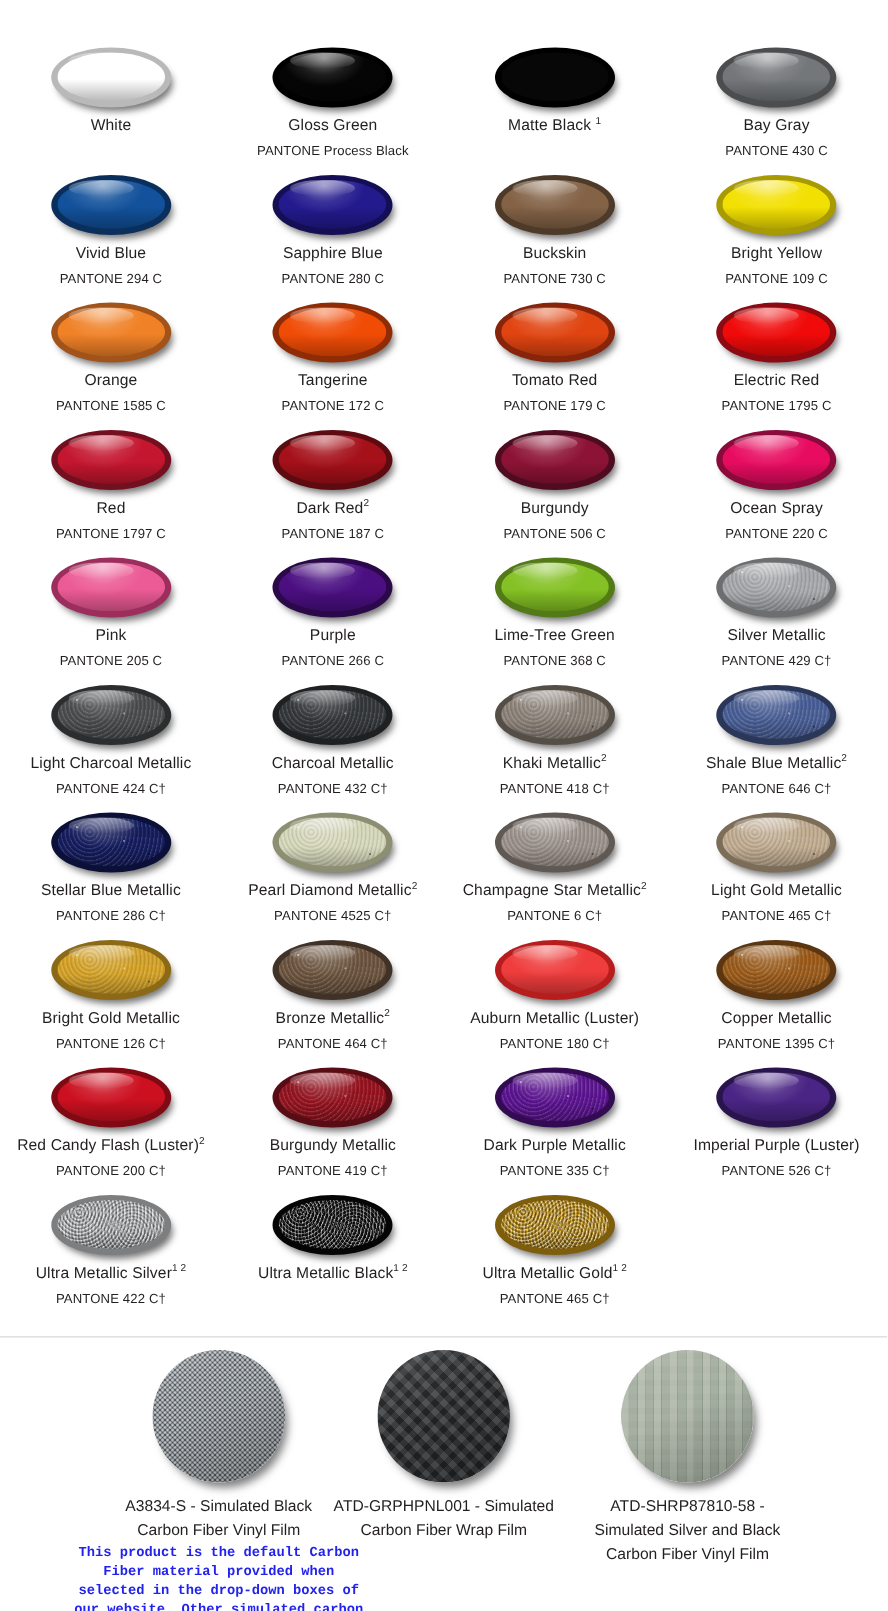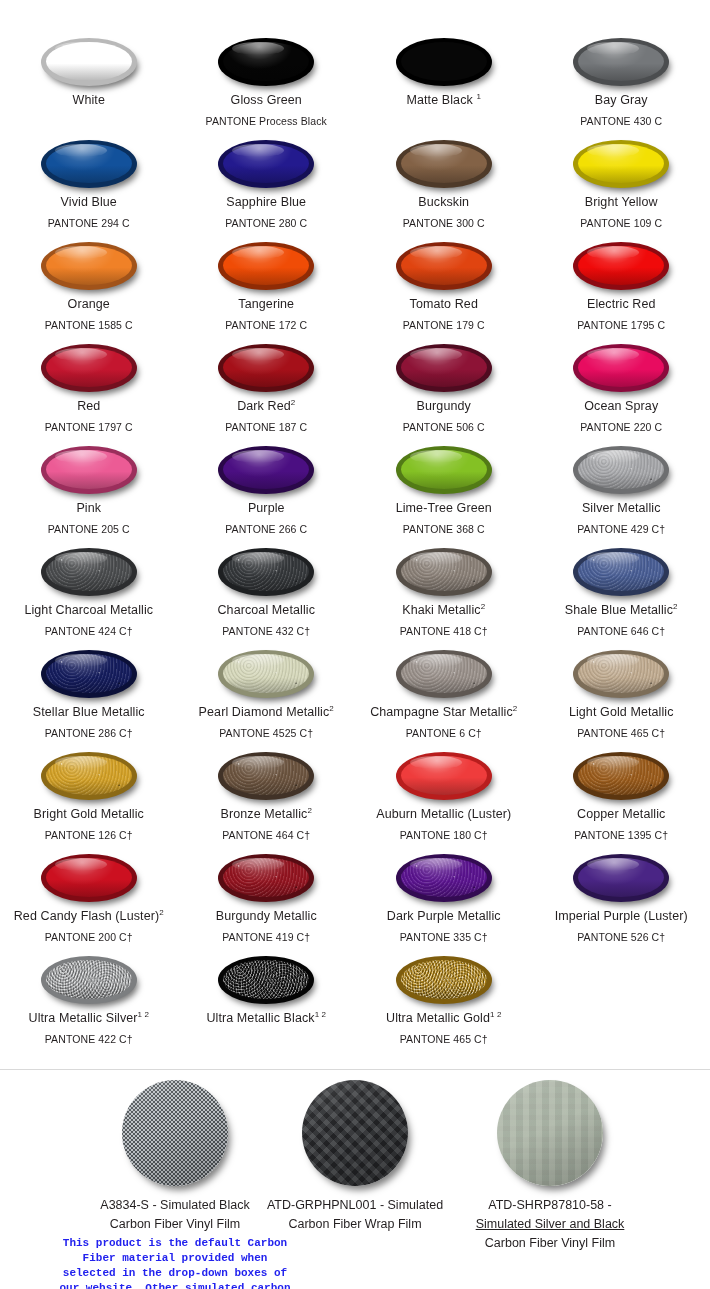--- a/index.html
+++ b/index.html
@@ -145,21 +145,21 @@
         <div class="name">Sapphire Blue</div>
         <div class="pantone">PANTONE 280 C</div>
       </div>
       <div class="cell">
         <div class="swatch-wrap">
           <div class="oval" style="background: rgb(78, 58, 41);">
             <div style="position: absolute; inset: 4px 5px 5px; border-radius: 50%; background: radial-gradient(80% 120% at 42% 12%, rgba(255, 255, 255, 0.45) 0%, rgba(255, 255, 255, 0.1) 28%, rgba(255, 255, 255, 0) 48%), linear-gradient(rgb(131, 98, 70) 0%, rgb(131, 98, 70) 55%, rgba(0, 0, 0, 0.28) 100%), rgb(131, 98, 70); background-blend-mode: normal;"></div>
           </div>
         </div>
         <div class="name">Buckskin</div>
-        <div class="pantone">PANTONE 300 C</div>
+        <div class="pantone">PANTONE 730 C</div>
       </div>
       <div class="cell">
         <div class="swatch-wrap">
           <div class="oval" style="background: rgb(168, 154, 2);">
             <div style="position: absolute; inset: 4px 5px 5px; border-radius: 50%; background: radial-gradient(80% 120% at 42% 12%, rgba(255, 255, 255, 0.45) 0%, rgba(255, 255, 255, 0.1) 28%, rgba(255, 255, 255, 0) 48%), linear-gradient(rgb(243, 224, 3) 0%, rgb(243, 224, 3) 55%, rgba(0, 0, 0, 0.28) 100%), rgb(243, 224, 3); background-blend-mode: normal;"></div>
           </div>
         </div>
         <div class="name">Bright Yellow</div>
         <div class="pantone">PANTONE 109 C</div>
       </div>
@@ -454,18 +454,18 @@
         <div class="cfnote" style="color: rgb(34, 34, 238);">This product is the default Carbon Fiber material provided when selected in the drop-down boxes of our website. Other simulated carbon fiber films are available upon request at additional cost.</div>
       </div>
       <div class="cfitem" style="left: 235px;">
         <div class="cfdisc" style="background: repeating-linear-gradient(45deg, rgba(255, 255, 255, 0.09) 0px, rgba(255, 255, 255, 0.09) 5px, rgba(0, 0, 0, 0.16) 5px, rgba(0, 0, 0, 0.16) 10px), repeating-linear-gradient(-45deg, rgba(255, 255, 255, 0.07) 0px, rgba(255, 255, 255, 0.07) 5px, rgba(0, 0, 0, 0.14) 5px, rgba(0, 0, 0, 0.14) 10px), linear-gradient(rgb(46, 48, 51), rgb(46, 48, 51));"></div>
         <div class="cflabel">ATD-GRPHPNL001 - Simulated</div>
         <div class="cflabel" style="margin-top: 0px;">Carbon Fiber Wrap Film</div>
       </div>
       <div class="cfitem" style="left: 430px;">
         <div class="cfdisc" style="background: repeating-linear-gradient(90deg, rgba(218, 224, 210, 0.8) 0px, rgba(218, 224, 210, 0.8) 6px, rgba(0, 0, 0, 0) 6px, rgba(0, 0, 0, 0) 13px) 0px 0px / 13px 11px, repeating-linear-gradient(90deg, rgba(0, 0, 0, 0) 0px, rgba(0, 0, 0, 0) 6px, rgba(218, 224, 210, 0.72) 6px, rgba(218, 224, 210, 0.72) 13px) 0px 11px / 13px 11px, repeating-linear-gradient(0deg, rgba(0, 0, 0, 0.3) 0px, rgba(0, 0, 0, 0.3) 5px, rgba(0, 0, 0, 0) 5px, rgba(0, 0, 0, 0) 11px), linear-gradient(rgb(29, 51, 36), rgb(29, 51, 36));"></div>
         <div class="cflabel">ATD-SHRP87810-58 -</div>
-        <div class="cflabel" style="margin-top: 0px; text-decoration: underline;">Simulated Silver and Black</div>
+        <div class="cflabel" style="margin-top: 0px;">Simulated Silver and Black</div>
         <div class="cflabel" style="margin-top: 0px;">Carbon Fiber Vinyl Film</div>
       </div>
     </div>
 
 </div>
 
 </body></html>

